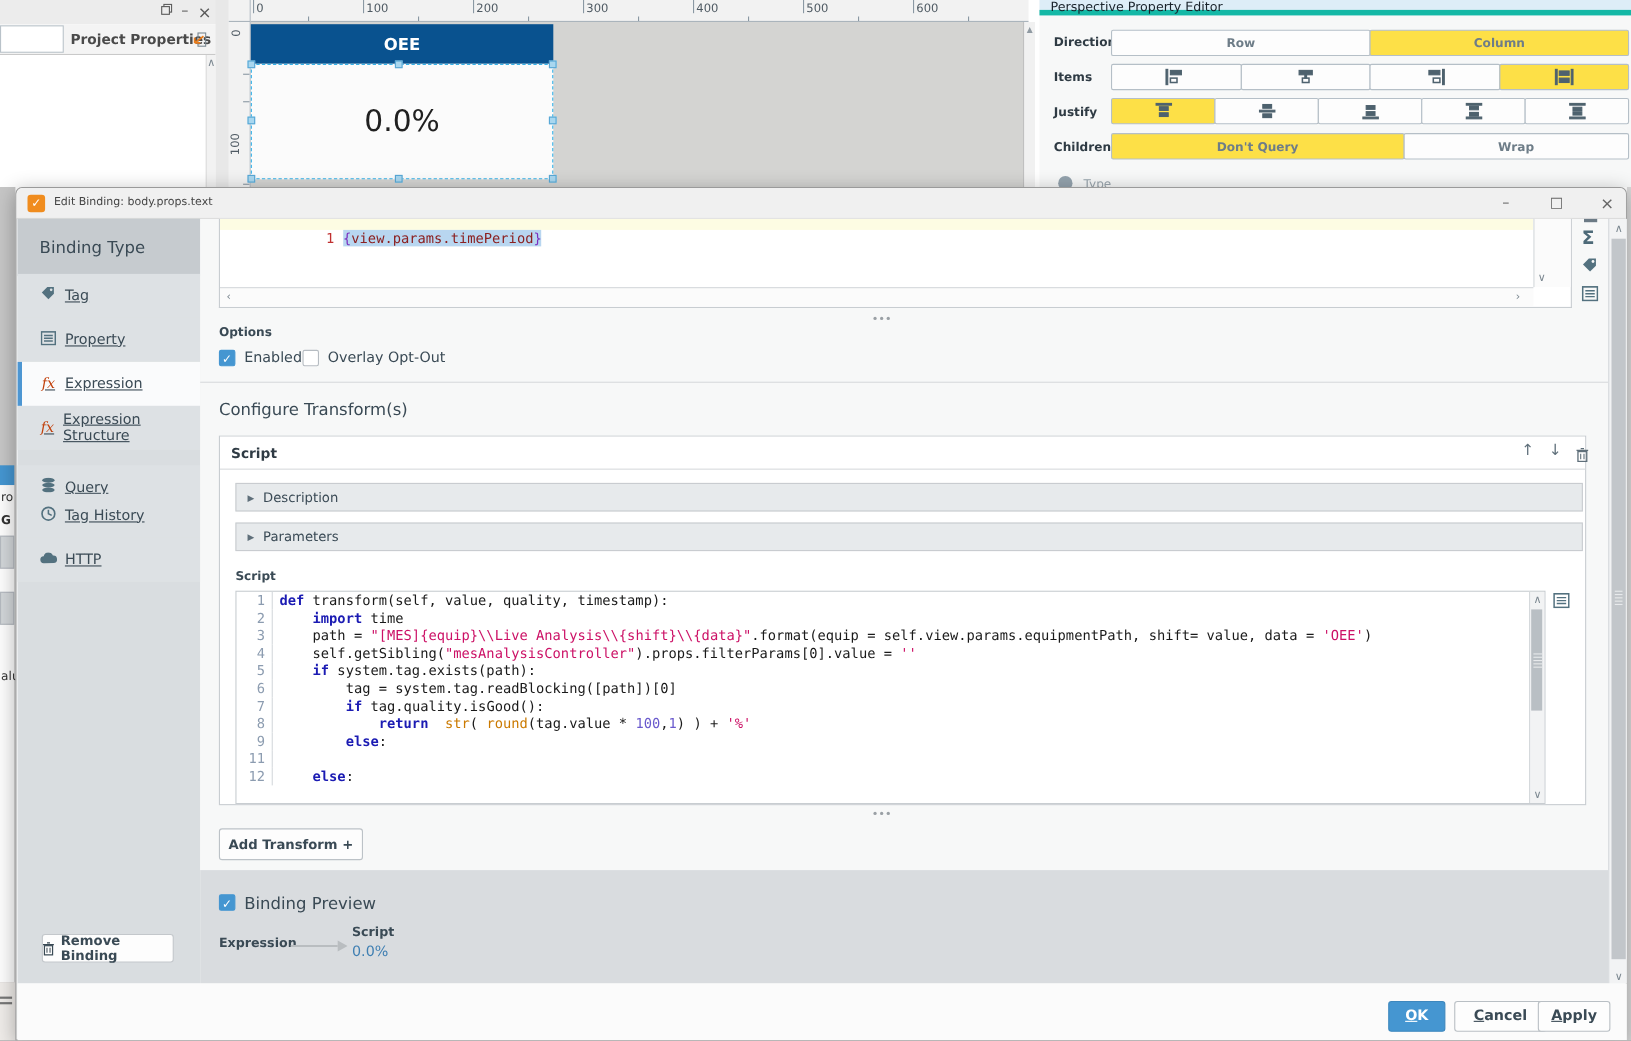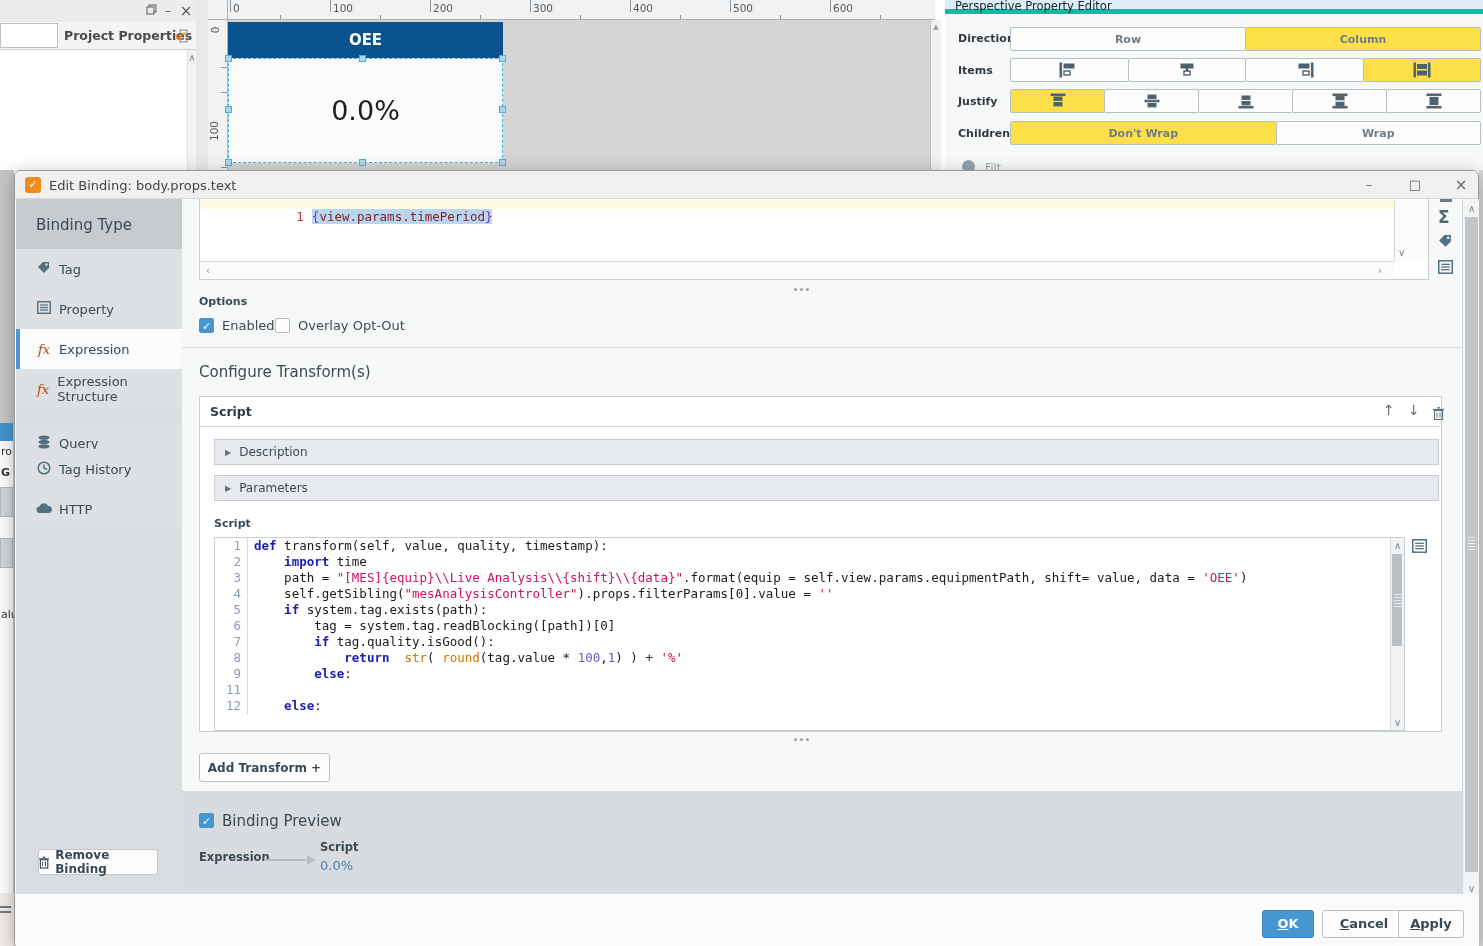--- a/index.html
+++ b/index.html
@@ -53,28 +53,28 @@
   
   .sliver-l{left:0;top:170px;width:14px;height:776px;background:#c6c6c6;overflow:hidden;}
   .sliver-r{left:1479px;top:170px;width:4px;height:776px;background:#d9d9d9;}
 
   
   .dialog{left:14px;top:170px;width:1465px;height:776px;background:#f7f8f8;border:1px solid #9a9a9a;
           border-radius:6px 6px 0 0;box-shadow:0 4px 18px rgba(0,0,0,.30);}
   .dlg-tb{left:0;top:0;width:1463px;height:28px;background:#f0f0f0;border-bottom:1px solid #d8d8d8;border-radius:6px 6px 0 0;}
   .dlg-icon{left:10px;top:6px;width:16px;height:16px;background:#f08c1e;border-radius:3px;color:#fff;
             font-size:11px;line-height:16px;text-align:center;font-weight:bold;}
-  .dlg-title{left:34px;top:7px;font-size:13px;color:#444;}
+  .dlg-title{left:34px;top:7px;font-size:10px;color:#444;}
   .dlg-ctl{top:6px;width:16px;height:16px;color:#666;font-size:13px;line-height:16px;text-align:center;}
 
   
   .sidebar{left:1px;top:28px;width:166px;height:695px;background:#d9dde0;}
   .sb-head{left:0;top:0;width:166px;height:52px;background:#c6cbcf;font-size:15px;color:#3a4a55;
            display:flex;align-items:center;padding-left:20px;}
-  .sb-item{left:0;width:166px;height:40px;background:#dde1e4;display:flex;align-items:center;font-size:13px;color:#3a4a55;cursor:default;}
+  .sb-item{left:0;width:166px;height:40px;background:#dde1e4;display:flex;align-items:center;font-size:13px;color:#3a4a55;cursor:default;text-decoration:underline;}
   .sb-item .ic{width:22px;margin-left:17px;margin-right:4px;text-align:center;color:#c2410c;}
   .sb-item.sel{background:#fafbfc;border-left:4px solid #4d96d2;}
   .sb-item.sel .ic{margin-left:13px;}
   .fx{font-family:"DejaVu Serif","Liberation Serif",serif;font-style:italic;font-size:13px;color:#53717f;}
   .rm-btn{left:22px;top:650px;width:120px;height:26px;background:#fdfdfd;border:1px solid #c3c7cb;border-radius:3px;
           display:flex;align-items:center;justify-content:center;gap:6px;font-size:12px;font-weight:bold;color:#3a4a55;}
 
   
   .main{left:167px;top:28px;width:1280px;height:695px;background:#f7f8f8;}
   .expr-wrap{left:17px;top:0;width:1230px;height:81px;background:#ffffff;border:1px solid #c8cdd1;border-top:none;}
@@ -293,25 +293,25 @@
         <svg width="20" height="16" viewBox="0 0 20 16" class="icon-slate">
             <rect x="3" y="1" width="14" height="1.6"></rect>
             <rect x="6" y="4.5" width="8" height="3"></rect>
             <rect x="6" y="8.6" width="8" height="3"></rect>
             <rect x="3" y="13.4" width="14" height="1.6"></rect>
           </svg>
       </div>
     </div>
     <span class="abs ppe-lab" style="top:127px;">Children</span>
     <div class="abs segrow" style="top:121px;">
-      <div class="segbtn sel" style="flex:1.3;">Don't Wrap</div>
+      <div class="segbtn sel" style="flex:1.3;">Don't Query</div>
       <div class="segbtn">Wrap</div>
     </div>
     <div class="abs ppe-filter-circle"></div>
-    <span class="abs ppe-filter-text">Filt</span>
+    <span class="abs ppe-filter-text">Type</span>
   </div>
 
   <div class="abs sliver-l">
     <div class="abs" style="left:0;top:253px;width:13px;height:18px;background:#4596d1;"></div>
     <div class="abs" style="left:0;top:271px;width:13px;height:452px;background:#fdfdfd;"></div>
     <span class="abs frag-text" style="top:275px;">ro</span>
     <span class="abs frag-text" style="top:296px;font-weight:bold;">G</span>
     <div class="abs frag-chip" style="top:317px;height:30px;"></div>
     <div class="abs frag-chip" style="top:368px;height:30px;"></div>
     <span class="abs frag-text" style="top:438px;">alu</span>

